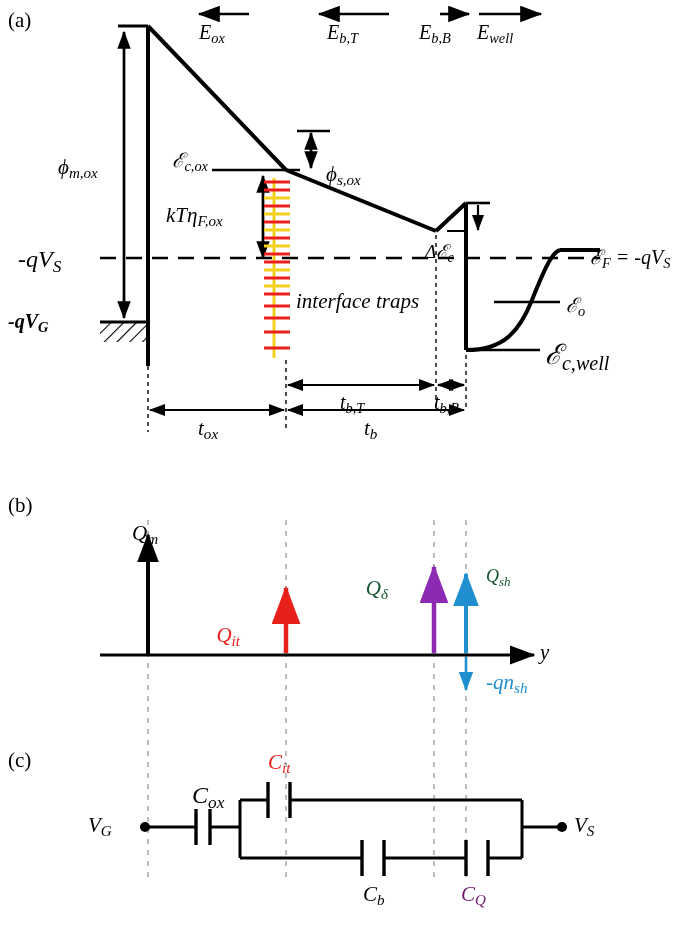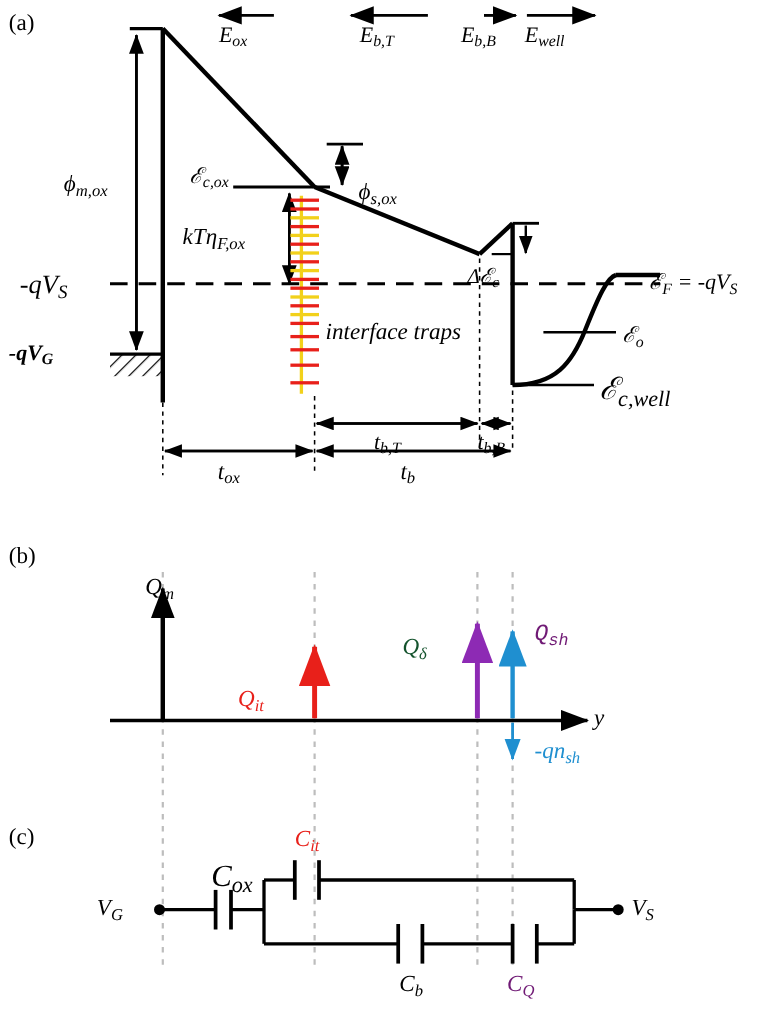--- a/index.html
+++ b/index.html
@@ -275,34 +275,34 @@
 </div>
 <div class="lbl italic" style="left:540px;top:642px;font-size:21px;">
   <span>y</span>
 </div>
 <div class="lbl italic" style="left:240px;top:578px;font-size:21px;color:#e8201a;transform:translateX(-100%);margin-top:47px;">
   <span>Q</span><span class="sub">it</span>
 </div>
 <div class="lbl italic" style="left:388px;top:578px;font-size:21px;color:#14532d;transform:translateX(-100%);">
   <span>Q</span><span class="sub">δ</span>
 </div>
-<div class="lbl italic" style="left:486px;top:567px;font-size:21px;color:#701a75;font-family:Liberation Mono, monospace;">
+<div class="lbl italic" style="left:486px;top:567px;font-size:18px;color:#14532d;">
   <span>Q</span><span class="sub">sh</span>
 </div>
 <div class="lbl italic" style="left:486px;top:672px;font-size:21px;color:#1f8fd0;">
   <span>-qn</span><span class="sub">sh</span>
 </div>
 
 <div class="lbl italic" style="left:88px;top:815px;font-size:21px;">
   <span>V</span><span class="sub">G</span>
 </div>
 <div class="lbl italic" style="left:574px;top:815px;font-size:21px;">
   <span>V</span><span class="sub">S</span>
 </div>
-<div class="lbl italic" style="left:192px;top:783px;font-size:28px;">
+<div class="lbl italic" style="left:192px;top:783px;font-size:24px;">
   <span>C</span><span class="sub">ox</span>
 </div>
 <div class="lbl italic" style="left:268px;top:752px;font-size:21px;color:#e8201a;">
   <span>C</span><span class="sub">it</span>
 </div>
 <div class="lbl italic" style="left:363px;top:884px;font-size:21px;">
   <span>C</span><span class="sub">b</span>
 </div>
 <div class="lbl italic" style="left:461px;top:884px;font-size:21px;color:#701a75;">
   <span>C</span><span class="sub">Q</span>

